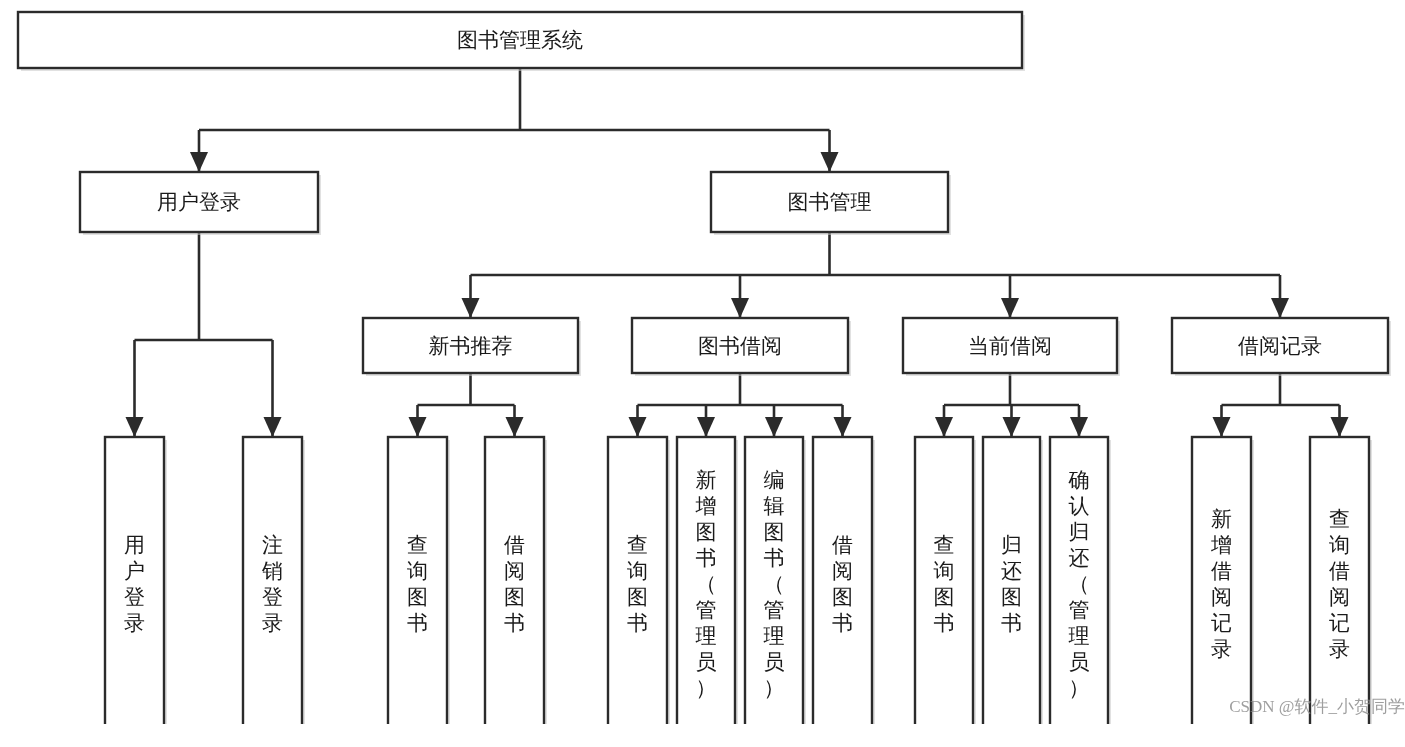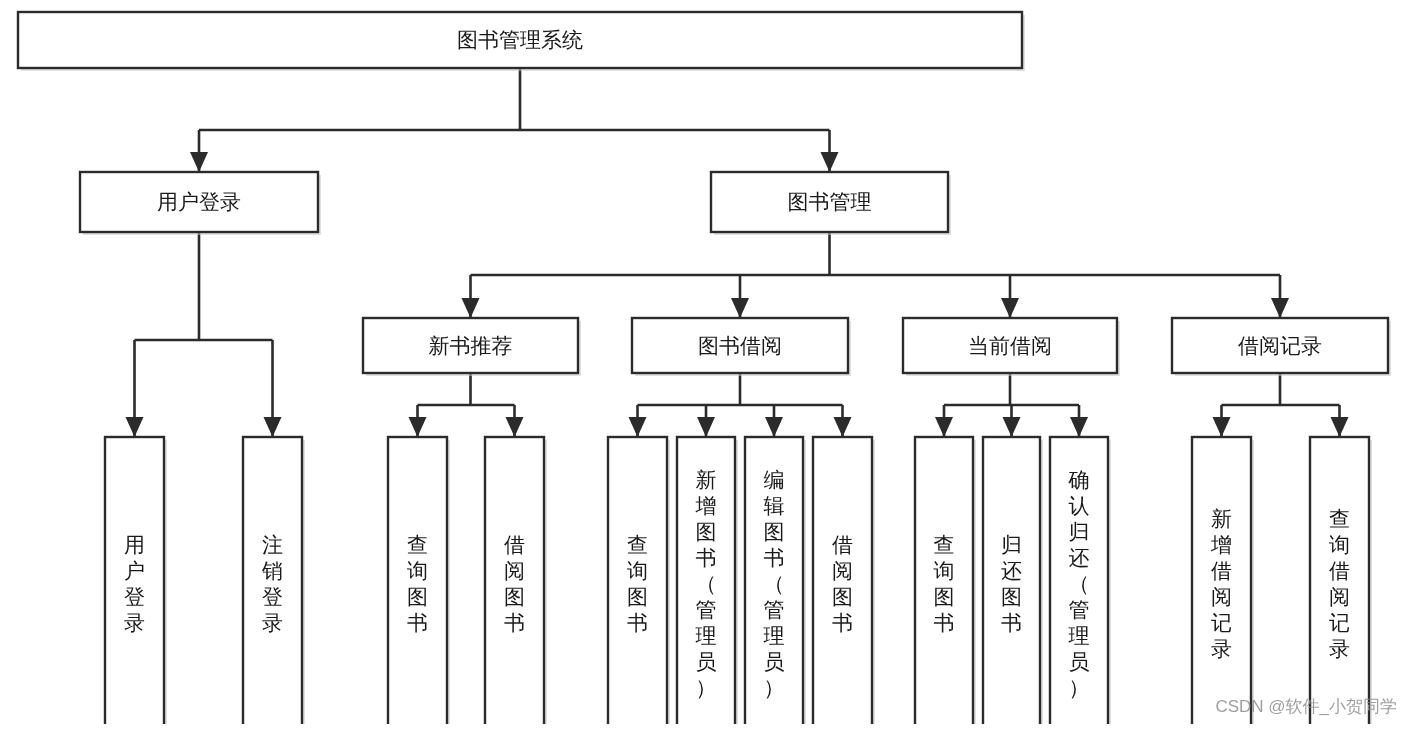--- a/index.html
+++ b/index.html
@@ -49,25 +49,25 @@
     dominant-baseline: middle;
   }
   .h-label {
     font-size: 21px;
   }
   .v-label {
     font-size: 21px;
   }
   .watermark {
     position: absolute;
-    right: 8px;
+    right: 0;
     bottom: 6px;
     font-size: 17px;
     color: #8e8e8e;
-    font-family: Liberation Sans, sans-serif;
+    font-family: Liberation Serif, serif;
     white-space: nowrap;
     pointer-events: none;
     opacity: 0.85;
   }
 </style>
 </head>
 <body>
 
 <div id="canvas">
   <svg id="diagram-svg" viewBox="0 0 1405 747" xmlns="http://www.w3.org/2000/svg">

